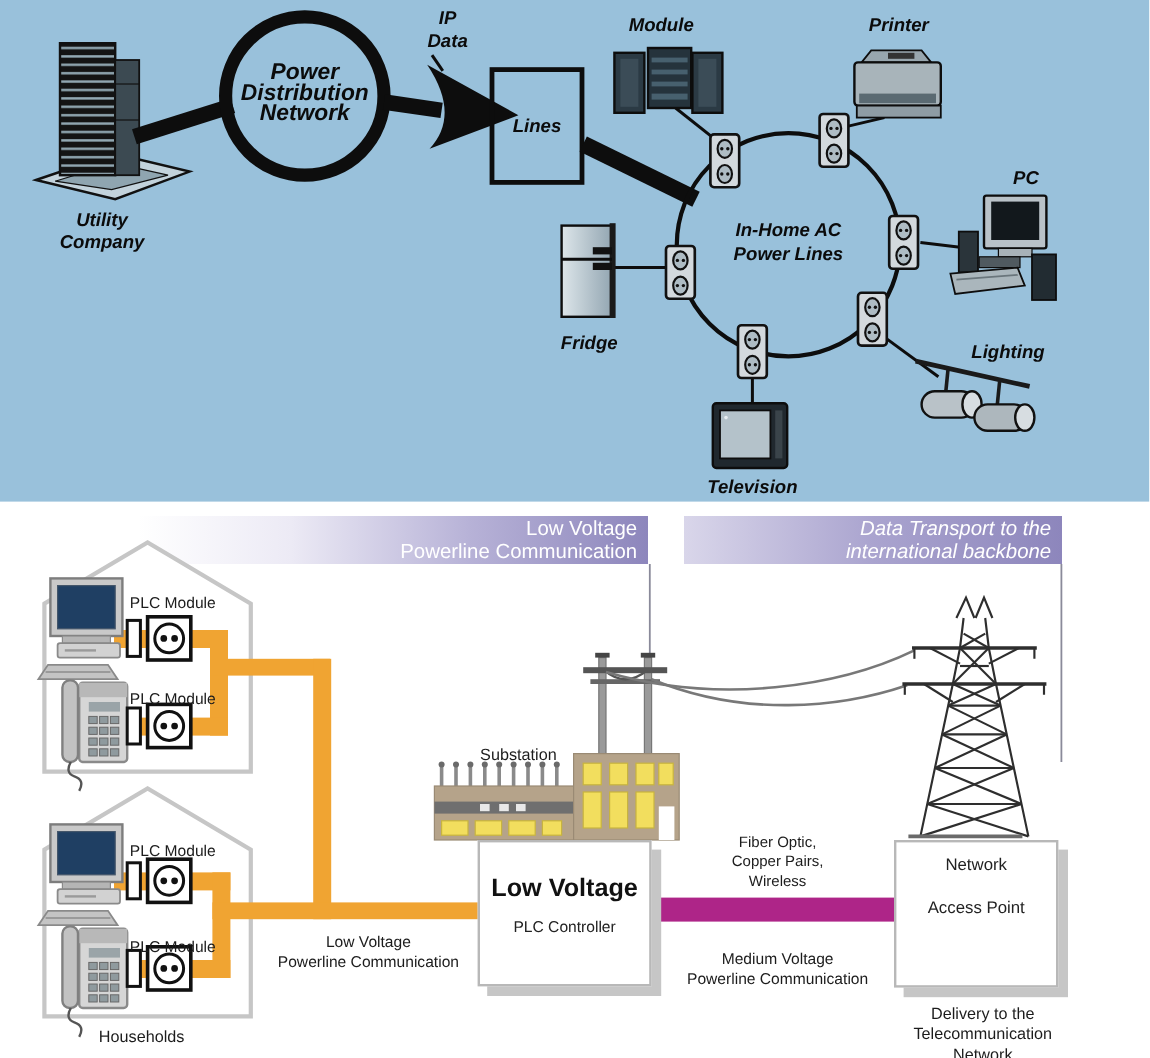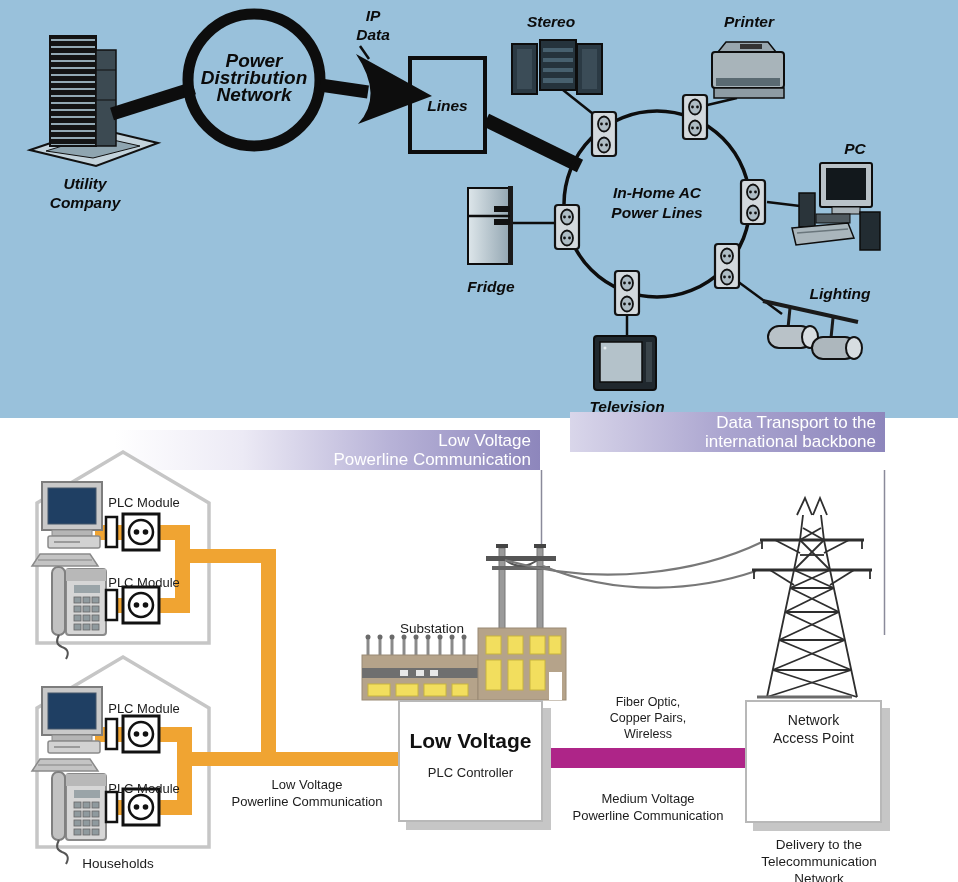--- a/index.html
+++ b/index.html
@@ -12,22 +12,22 @@
   .tlabel span{display:block;font-style:italic;}
   
   .blabel{position:absolute;color:#1c1c1c;font-size:13px;line-height:16.5px;text-align:center;}
   .blabel span{display:block;}
   
   .banner{position:absolute;height:40px;color:#ffffff;font-size:17px;line-height:19px;
           text-align:right;box-sizing:border-box;padding:1px 9px 0 0;}
   .banner span{display:block;}
   #banner-lv{left:115px;top:430px;width:425px;
      background:linear-gradient(to right,#ffffff 0%,#eceaf5 30%,#b7b2d7 65%,#8d86bc 100%);}
-  #banner-dt{left:570px;top:412px;width:315px;
-     background:linear-gradient(to right,#d9d6ea 0%,#aaa4cf 50%,#8d86bc 100%);}
+  #banner-dt{left:570px;top:430px;width:315px;
+     background:linear-gradient(to right,#d9d6ea 0%,#aaa4cf 50%,#8d86bc 100%);font-style:italic;}
   
   .shadow{position:absolute;background:#c6c6c6;}
   .wbox{position:absolute;background:#ffffff;border:2px solid #b8b8b8;box-sizing:border-box;
         text-align:center;color:#111;}
   .wbox .big{font-weight:700;font-size:21px;line-height:26px;display:block;}
   .wbox .small{font-size:13px;color:#222;display:block;}
   #svg-layer{position:absolute;left:0;top:0;z-index:1;}
   .htm{z-index:2;}
   #top-bg{left:0;top:0;width:958px;height:418px;background:#99c1db;z-index:0;}
   .bz{z-index:0;}
@@ -337,21 +337,21 @@
     <span>Data</span>
   </div>
   <div class="tlabel htm" style="left:410px;top:96px;width:75px;">
     <span>Lines</span>
   </div>
   <div class="tlabel htm" style="left:577px;top:183px;width:160px;line-height:20px;">
     <span>In-Home AC</span>
     <span>Power Lines</span>
   </div>
   <div class="tlabel htm" style="left:515px;top:12px;width:72px;">
-    <span>Stereo</span>
+    <span>Module</span>
     </div>
   <div class="tlabel htm" style="left:713px;top:12px;width:72px;">
     <span>Printer</span>
     </div>
   <div class="tlabel htm" style="left:830px;top:139px;width:50px;">
     <span>PC</span>
     </div>
   <div class="tlabel htm" style="left:800px;top:284px;width:80px;">
     <span>Lighting</span>
     </div>
@@ -400,16 +400,16 @@
     </div>
 
   <div class="shadow htm" style="left:406px;top:708px;width:145px;height:122px;"></div>
   <div class="wbox htm" style="left:398px;top:700px;width:145px;height:122px;">
     <span class="big" style="margin-top:26px;">Low Voltage</span>
     <span class="small" style="margin-top:11px;">PLC Controller</span>
   </div>
   <div class="shadow htm" style="left:753px;top:708px;width:137px;height:123px;"></div>
   <div class="wbox htm" style="left:745px;top:700px;width:137px;height:123px;">
     <span class="small" style="margin-top:9px;font-size:14px;line-height:18px;">Network</span>
-    <span class="small" style="font-size:14px;line-height:18px;">Access Point</span>
+    <span class="small" style="font-size:14px;line-height:18px;margin-top:18px;">Access Point</span>
   </div>
 
 </div>
 
 </body></html>

